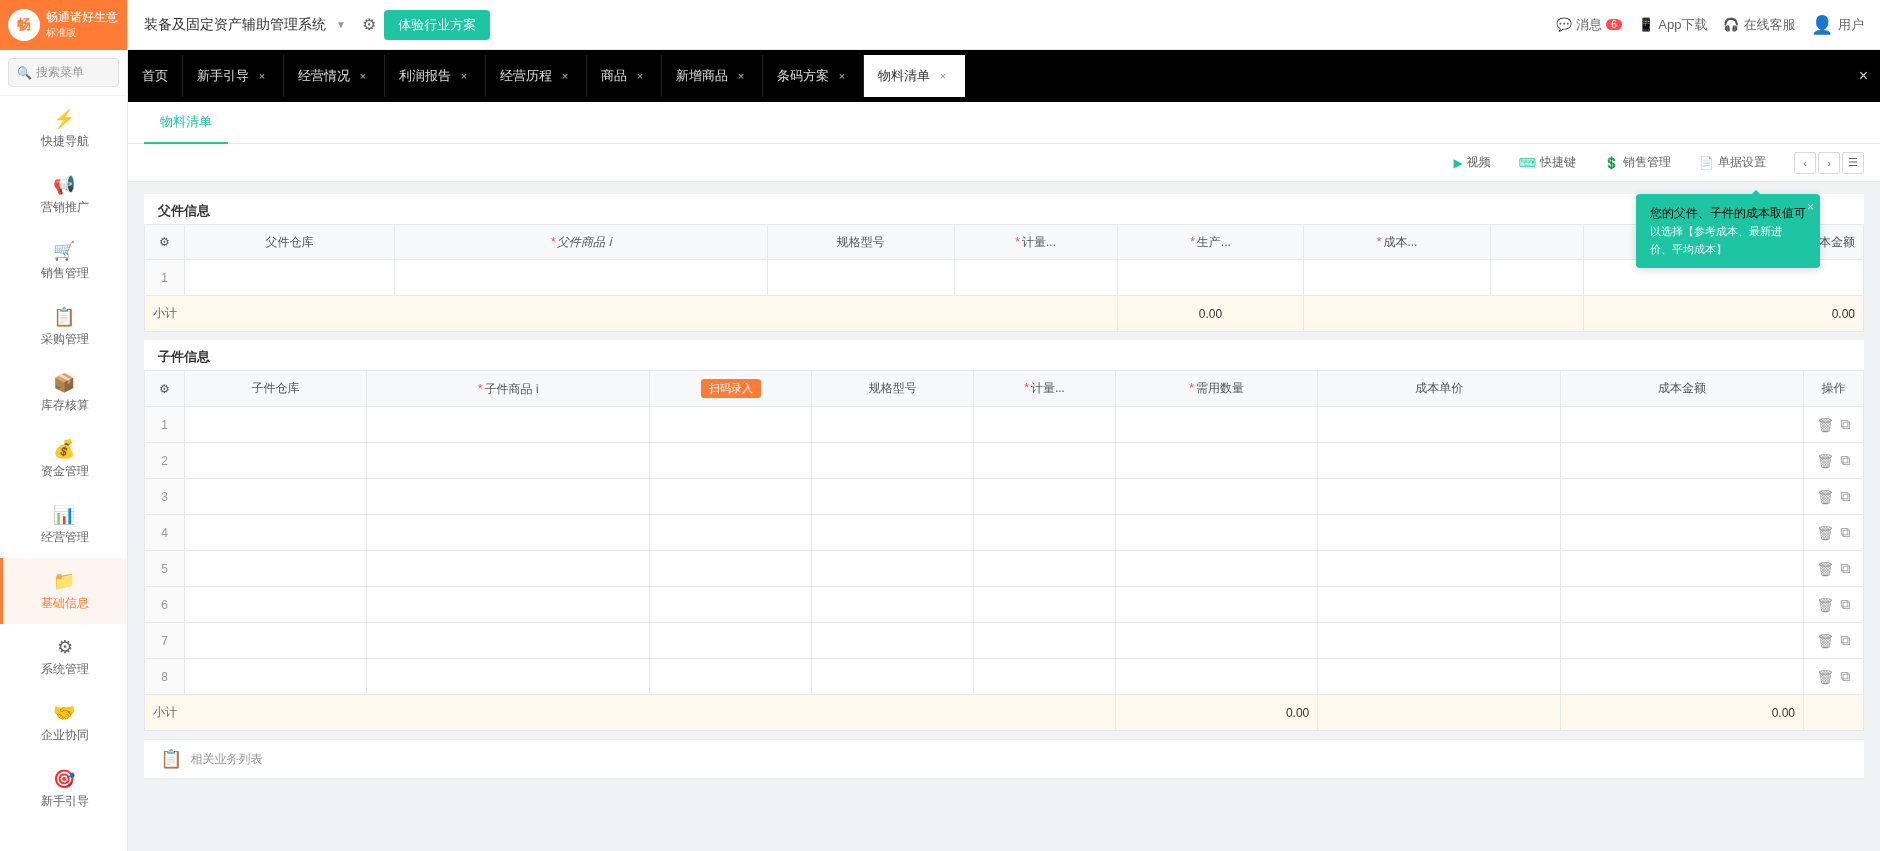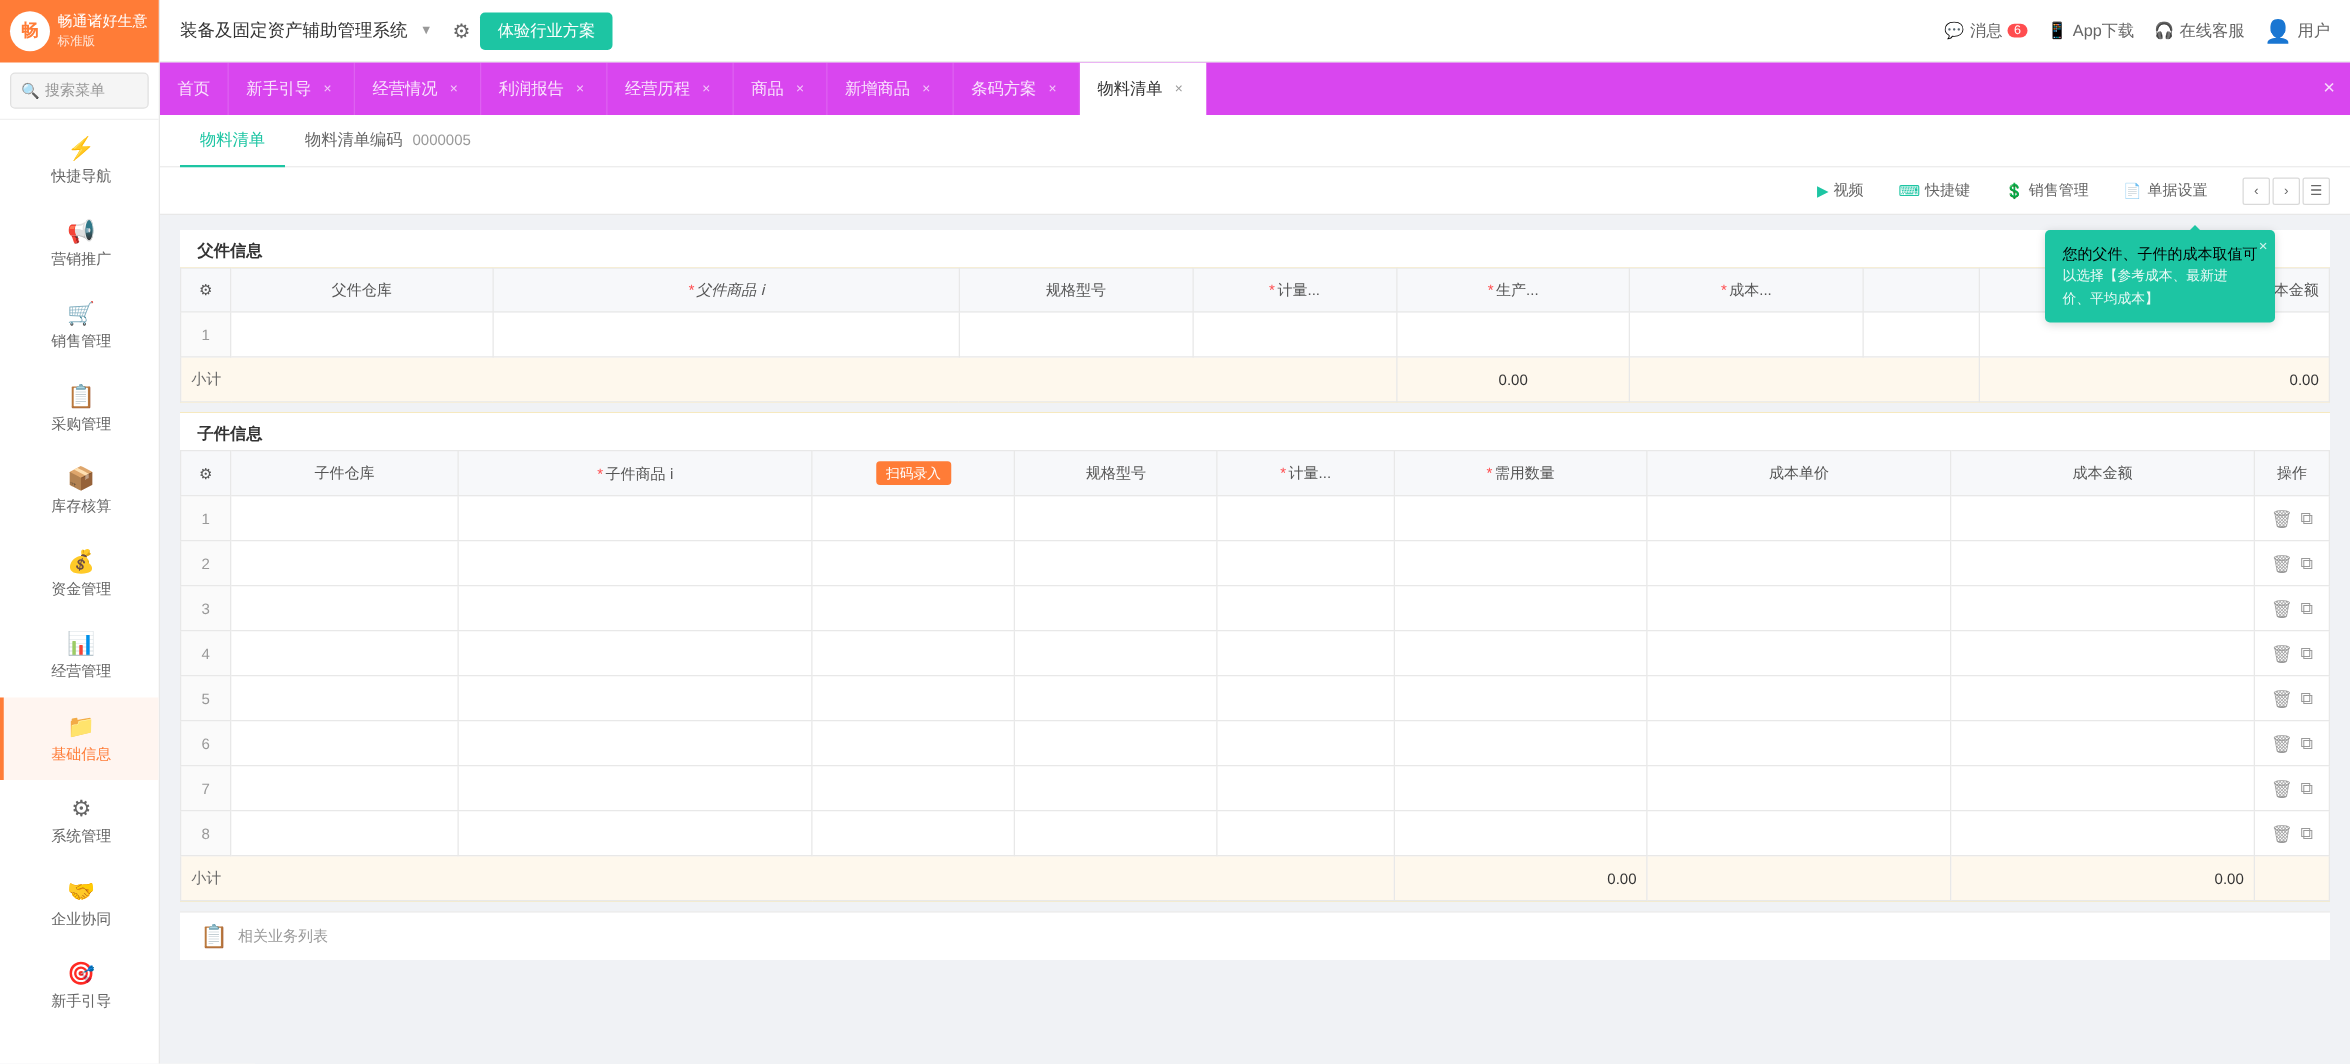--- a/index.html
+++ b/index.html
@@ -104,24 +104,24 @@
       border-radius: 4px;
       padding: 6px 14px;
       cursor: pointer;
       font-size: 13px;
     }
     .settings-icon { color: #666; cursor: pointer; font-size: 16px; }
     .dropdown-arrow { color: #999; font-size: 10px; }
 
     
     .nav-tabs {
-      background: #d946ef;
-      display: flex;
-      align-items: center;
-      height: 42px;
+      background: #000000;
+      display: flex;
+      align-items: center;
+      height: 52px;
       flex-shrink: 0;
       overflow-x: auto;
       scrollbar-width: none;
     }
     .nav-tabs::-webkit-scrollbar { display: none; }
     .tab-item {
       padding: 0 14px;
       height: 42px;
       display: flex;
       align-items: center;
@@ -338,21 +338,21 @@
     }
     .bottom-icon { color: #1dc5a3; font-size: 18px; }
     .bottom-text { color: #999; font-size: 12px; }
 
     
     .table-wrapper {
       overflow-x: auto;
       background: #fff;
     }
     .section-block {
-      background: #eab308;
+      background: #404040;
       margin-bottom: 8px;
     }
     .section-header {
       padding: 8px 12px 4px;
       background: #fff;
     }
 
     
     .nav-pagination {
       display: flex;
@@ -507,24 +507,20 @@
       <span class="tab-close">×</span>
     </div>
     <span class="global-close">×</span>
   </div>
 
   <div class="content-area">
 
     <div class="sub-tabs">
       <div class="sub-tab active">
         <span>物料清单</span>
-      </div>
-      <div class="sub-tab">
-        <span>物料清单编码</span>
-        <span class="sub-tab-code">0000005</span>
       </div>
     </div>
 
     <div class="toolbar">
       <div class="toolbar-btn">
         <span style="color:#1dc5a3;">▶</span>
         <span>视频</span>
       </div>
       <div class="toolbar-btn">
         <span style="color:#1dc5a3;">⌨</span>

